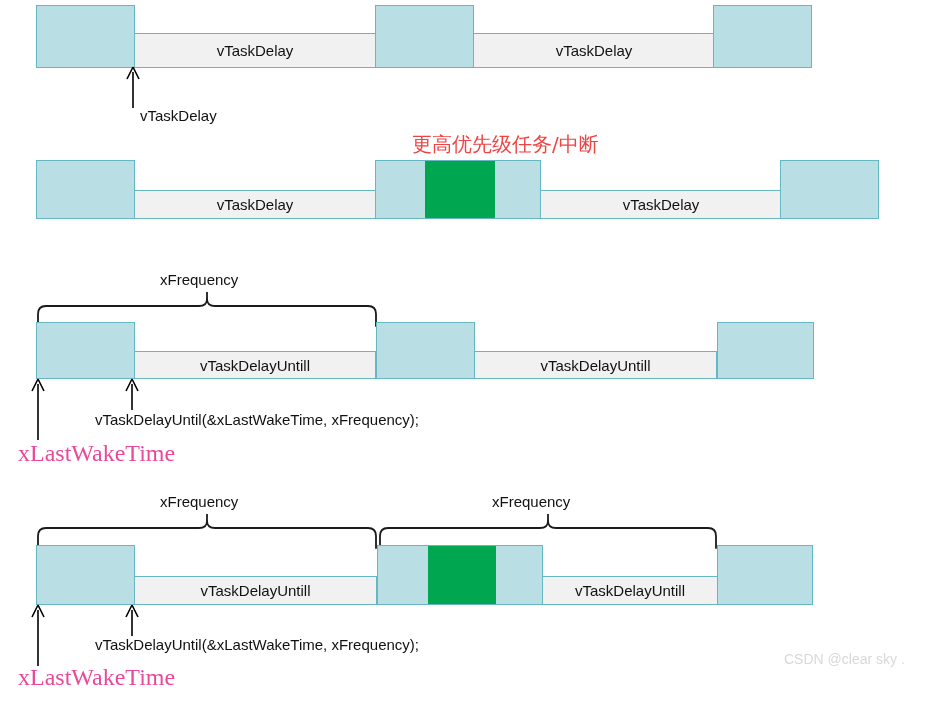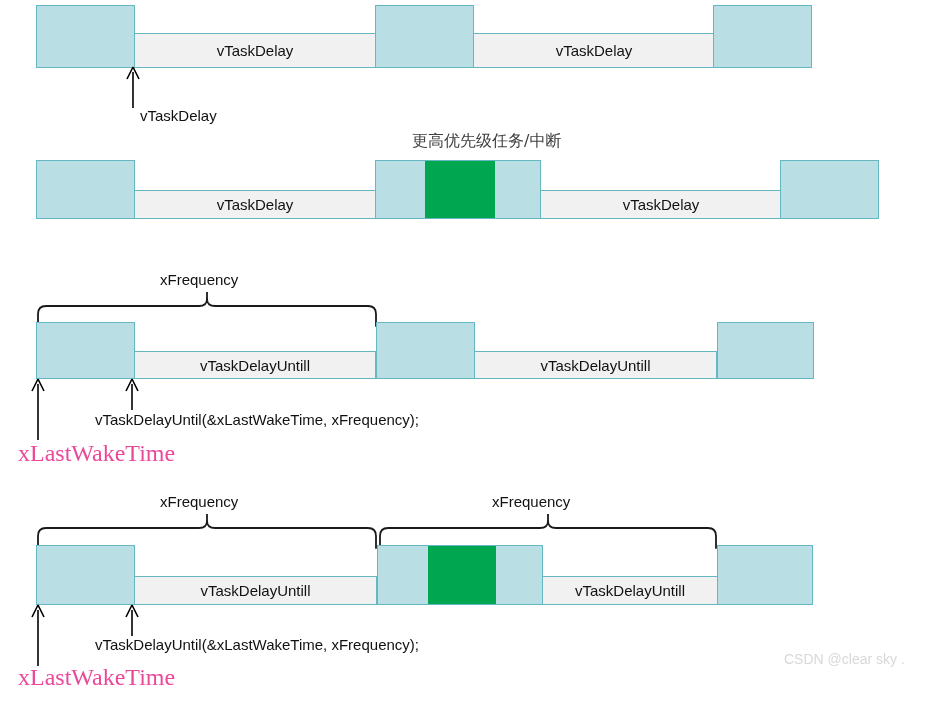--- a/index.html
+++ b/index.html
@@ -51,22 +51,22 @@
   .lbl-serif {
     position: absolute;
     white-space: nowrap;
     font-family: "Liberation Serif", serif;
     font-size: 24px;
     color: #ec4899;
   }
   .lbl-green {
     position: absolute;
     white-space: nowrap;
-    font-size: 16px;
-    color: #404040;
+    font-size: 20px;
+    color: #ef4444;
     font-family: "DejaVu Sans", sans-serif;
   }
   .watermark {
     position: absolute;
     white-space: nowrap;
     font-size: 14px;
     color: #d8d8d8;
   }
   .arrow-svg, .brace-svg {
     position: absolute;

